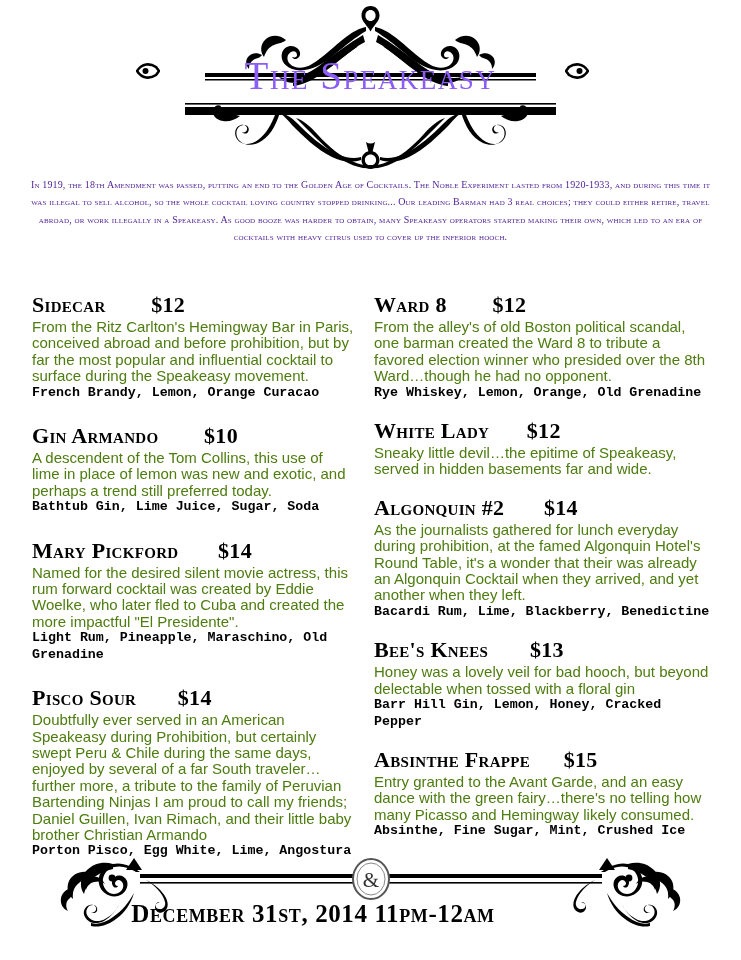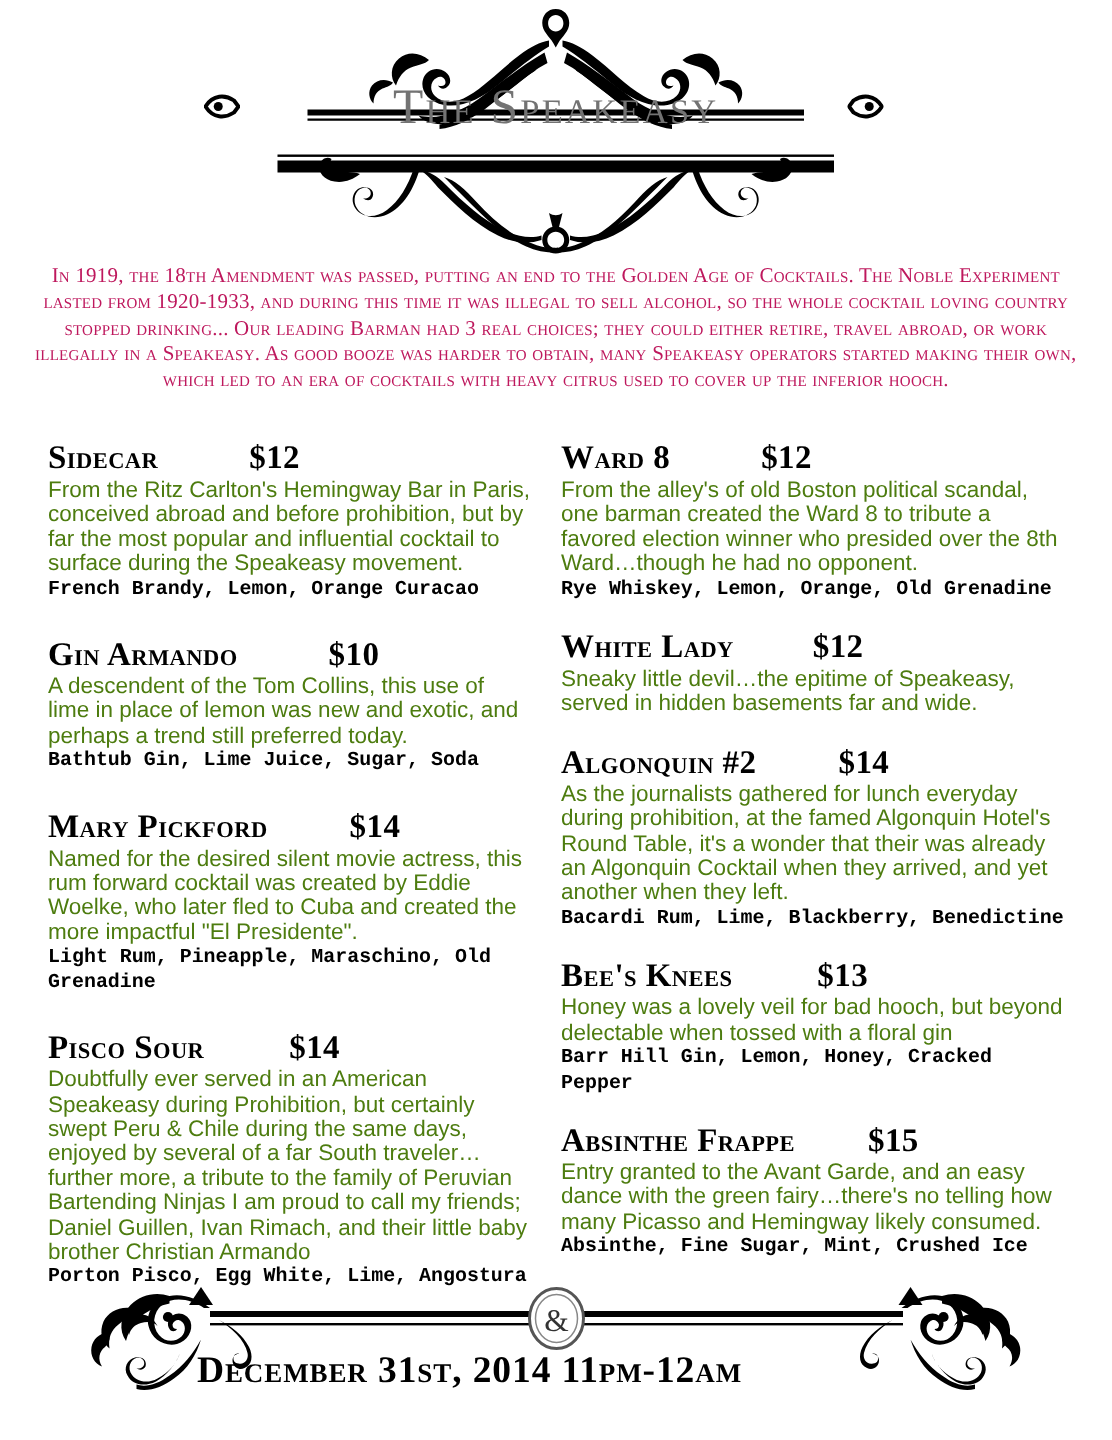--- a/index.html
+++ b/index.html
@@ -24,39 +24,39 @@
   .eye{position:absolute;top:62px;}
   .eye.left{left:136px;}
   .eye.right{left:565px;}
 
   .title-wrap{
     position:absolute;left:0;top:56px;width:741px;
     text-align:center;
   }
   .title{
     font-family:"Liberation Serif", serif;
-    font-size:33px;
+    font-size:39px;
     letter-spacing:1.5px;
-    color:#737373;
+    color:#8b5cf6;
     font-variant:small-caps;
     font-weight:400;
     line-height:1;
     white-space:nowrap;
   }
 
   
   .intro{
     position:absolute;left:22px;top:176px;width:697px;
     text-align:center;
     font-family:"Liberation Serif", serif;
     font-variant:small-caps;
-    font-size:14px;
+    font-size:10px;
     line-height:17.3px;
     letter-spacing:0.15px;
-    color:#be185d;
+    color:#4c1d95;
   }
 
   
   .columns{
     position:absolute;left:0;top:292px;width:741px;
   }
   .col{position:absolute;top:0;}
   .col-left{left:32px;width:322px;}
   .col-right{left:374px;width:340px;}
 
@@ -66,21 +66,21 @@
     font-family:"Liberation Serif", serif;
     font-variant:small-caps;
     font-weight:700;
     font-size:22px;
     line-height:26px;
     letter-spacing:0.3px;
     color:#000;
     margin-bottom:1px;
   }
   .drink-name{display:inline;}
-  .drink-price{display:inline;margin-left:15px;}
+  .drink-price{display:inline;}
   .drink-desc{
     font-family:"Liberation Sans", sans-serif;
     font-size:15px;
     line-height:16.4px;
     color:#4d7c0f;
   }
   .drink-ing{
     font-family:Liberation Mono, monospace;
     font-size:13.3px;
     line-height:16.4px;

